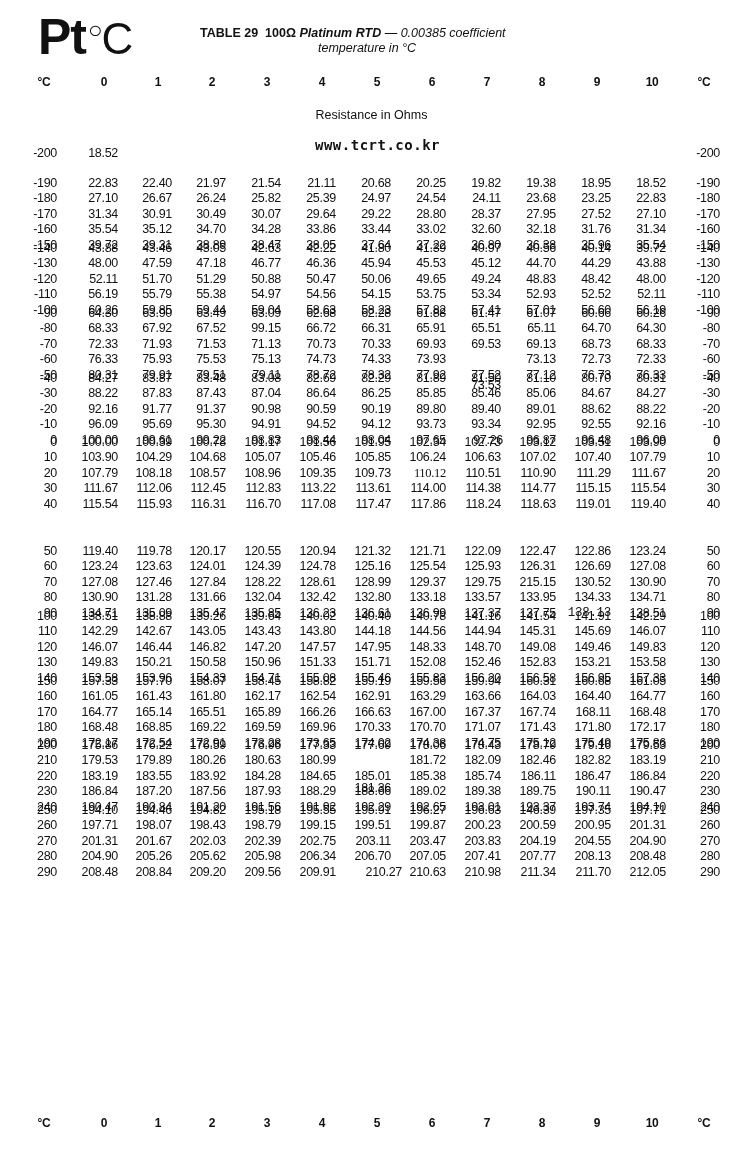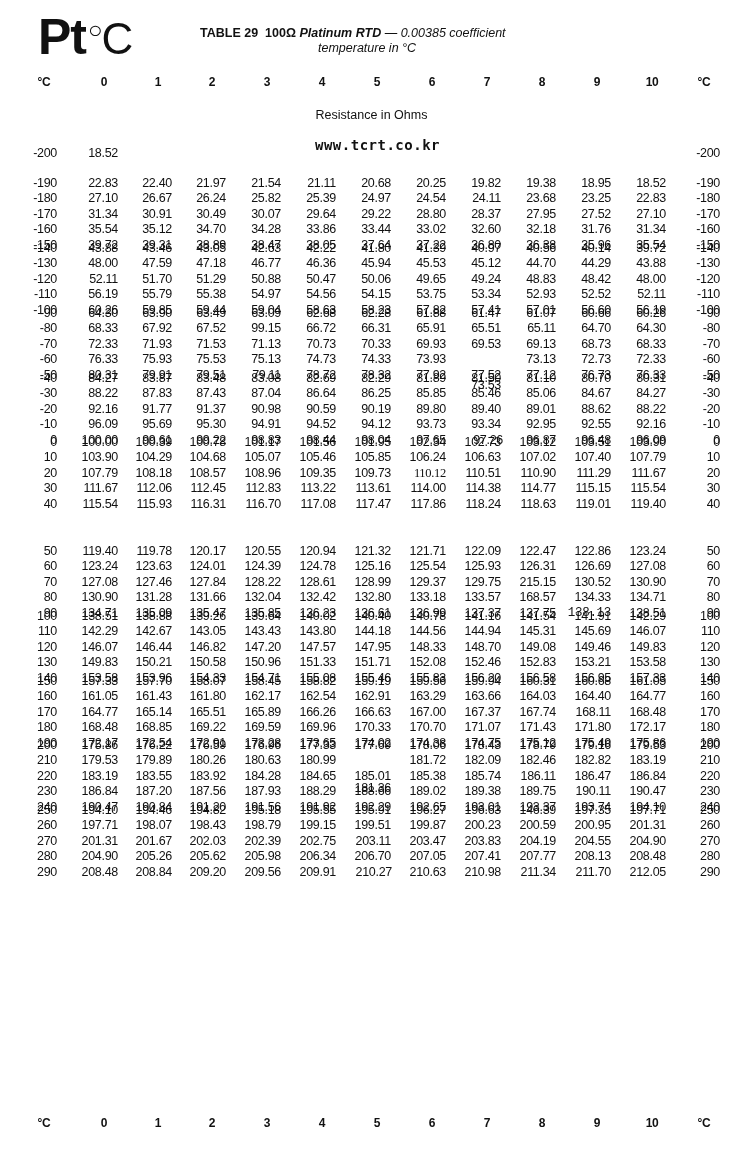--- a/index.html
+++ b/index.html
@@ -502,21 +502,21 @@
     <div class="row" style="top: 590.2px;">
       <span class="cell" style="left: -3px;">80</span>
       <span class="cell" style="left: 58px;">130.90</span>
       <span class="cell" style="left: 112px;">131.28</span>
       <span class="cell" style="left: 166px;">131.66</span>
       <span class="cell" style="left: 221px;">132.04</span>
       <span class="cell" style="left: 276px;">132.42</span>
       <span class="cell" style="left: 331px;">132.80</span>
       <span class="cell" style="left: 386px;">133.18</span>
       <span class="cell" style="left: 441px;">133.57</span>
-      <span class="cell" style="left: 496px;">168.57</span>
+      <span class="cell" style="left: 496px;">133.95</span>
       <span class="cell" style="left: 551px;">134.33</span>
       <span class="cell" style="left: 606px;">134.71</span>
       <span class="cell" style="left: 660px;">80</span>
     </div>
     <div class="row" style="top: 605.6px;">
       <span class="cell" style="left: -3px;">90</span>
       <span class="cell" style="left: 58px;">134.71</span>
       <span class="cell" style="left: 112px;">135.09</span>
       <span class="cell" style="left: 166px;">135.47</span>
       <span class="cell" style="left: 221px;">135.85</span>
@@ -814,21 +814,21 @@
       <span class="cell" style="left: 606px;">208.48</span>
       <span class="cell" style="left: 660px;">280</span>
     </div>
     <div class="row" style="top: 864.6px;">
       <span class="cell" style="left: -3px;">290</span>
       <span class="cell" style="left: 58px;">208.48</span>
       <span class="cell" style="left: 112px;">208.84</span>
       <span class="cell" style="left: 166px;">209.20</span>
       <span class="cell" style="left: 221px;">209.56</span>
       <span class="cell" style="left: 276px;">209.91</span>
-      <span class="cell" style="left: 332px;">210.27</span>
+      <span class="cell" style="left: 342px;">210.27</span>
       <span class="cell" style="left: 386px;">210.63</span>
       <span class="cell" style="left: 441px;">210.98</span>
       <span class="cell" style="left: 496px;">211.34</span>
       <span class="cell" style="left: 551px;">211.70</span>
       <span class="cell" style="left: 606px;">212.05</span>
       <span class="cell" style="left: 660px;">290</span>
     </div>
   </div>
 <div id="hdr-bot" class="hdr" style="top:1116px">
     <span class="cell" style="left: 24px;">°C</span>

